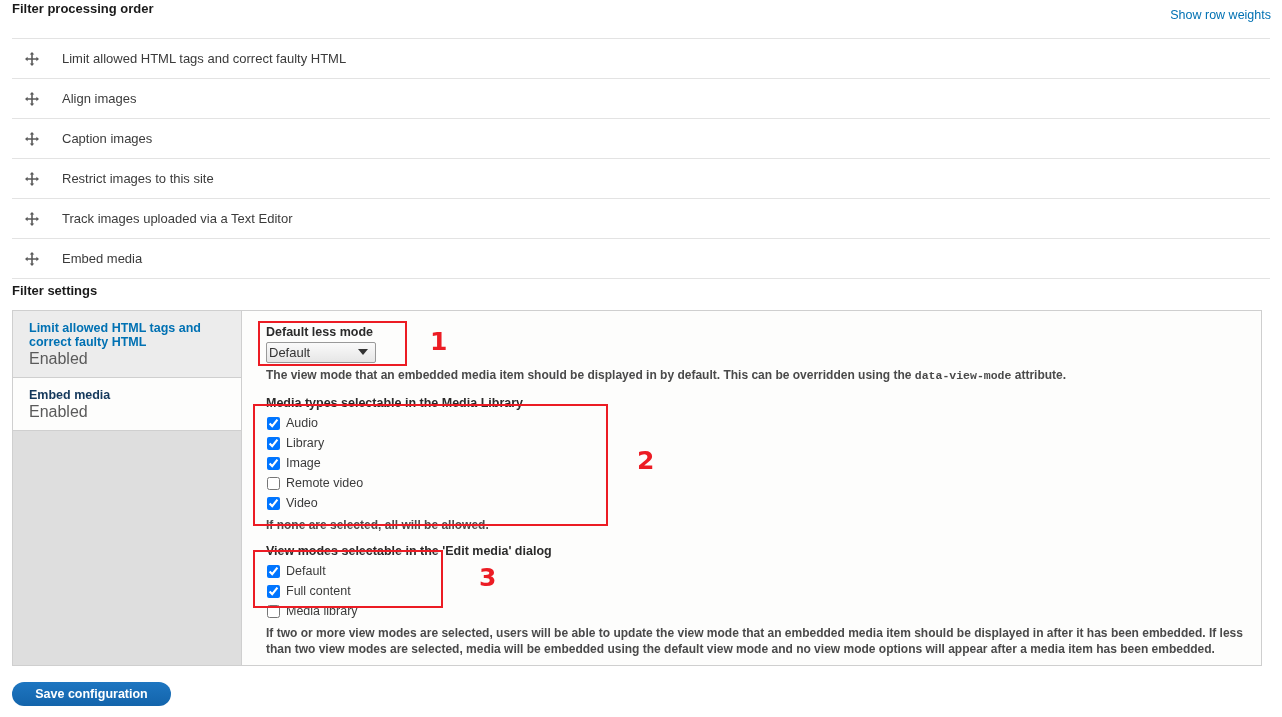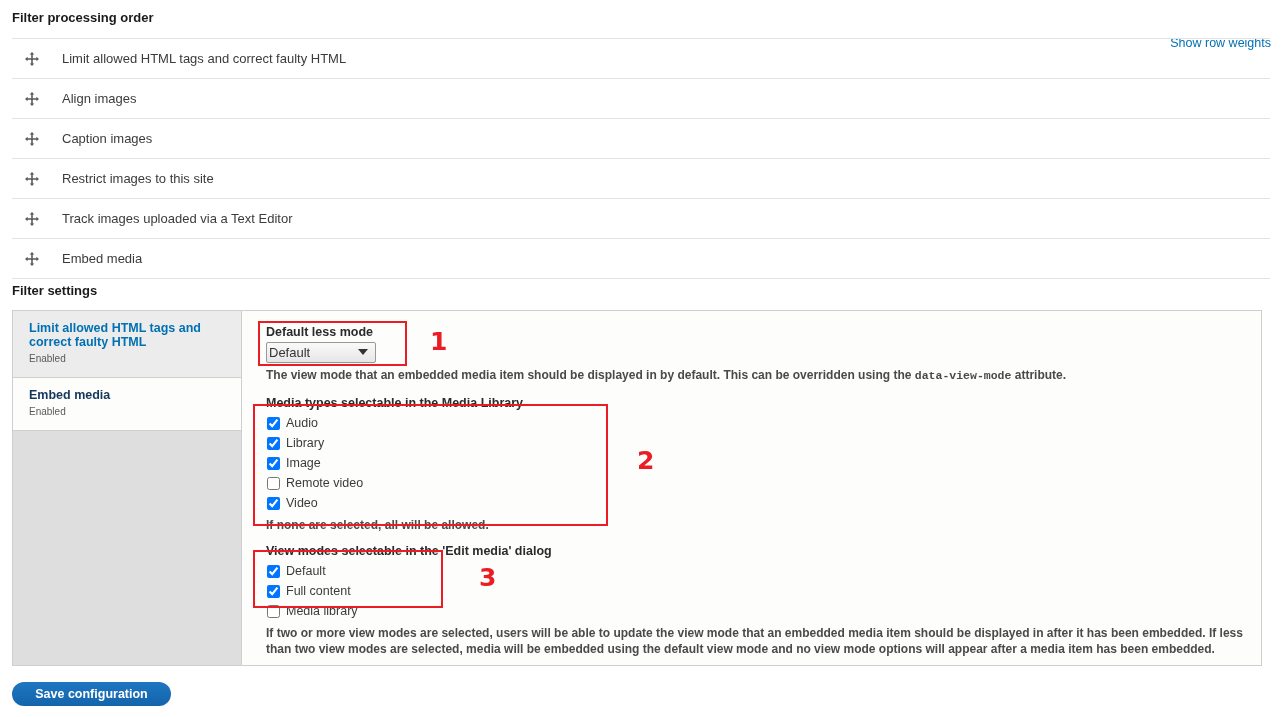--- a/index.html
+++ b/index.html
@@ -21,33 +21,33 @@
   .section-heading {
     font-size: 13px;
     font-weight: bold;
     color: #1a1a1a;
     margin: 0;
     padding: 0;
   }
   #order-heading {
     position: absolute;
     left: 12px;
-    top: 10px;
+    top: 1px;
   }
   #settings-heading {
     position: absolute;
     left: 12px;
     top: 283px;
   }
 
   
   #show-row-weights {
     position: absolute;
     right: 11px;
-    top: 36px;
+    top: 8px;
     color: #0071b3;
     font-size: 12.5px;
     text-decoration: none;
     cursor: pointer;
   }
 
   
   #filter-order-table {
     position: absolute;
     left: 12px;
@@ -119,21 +119,21 @@
   }
   .vtab-title {
     font-weight: bold;
     font-size: 12.5px;
     line-height: 14px;
     margin-bottom: 2px;
   }
   .vtab.inactive .vtab-title { color: #0071b3; }
   .vtab.active .vtab-title { color: #14385b; }
   .vtab-summary {
-    font-size: 10px;
+    font-size: 16px;
     color: #5a5a5a;
     line-height: 15px;
   }
 
   #vertical-tabs-pane {
     flex: 1 1 auto;
     background: #fdfdfc;
     padding: 14px 18px 10px 24px;
     box-sizing: border-box;
   }

